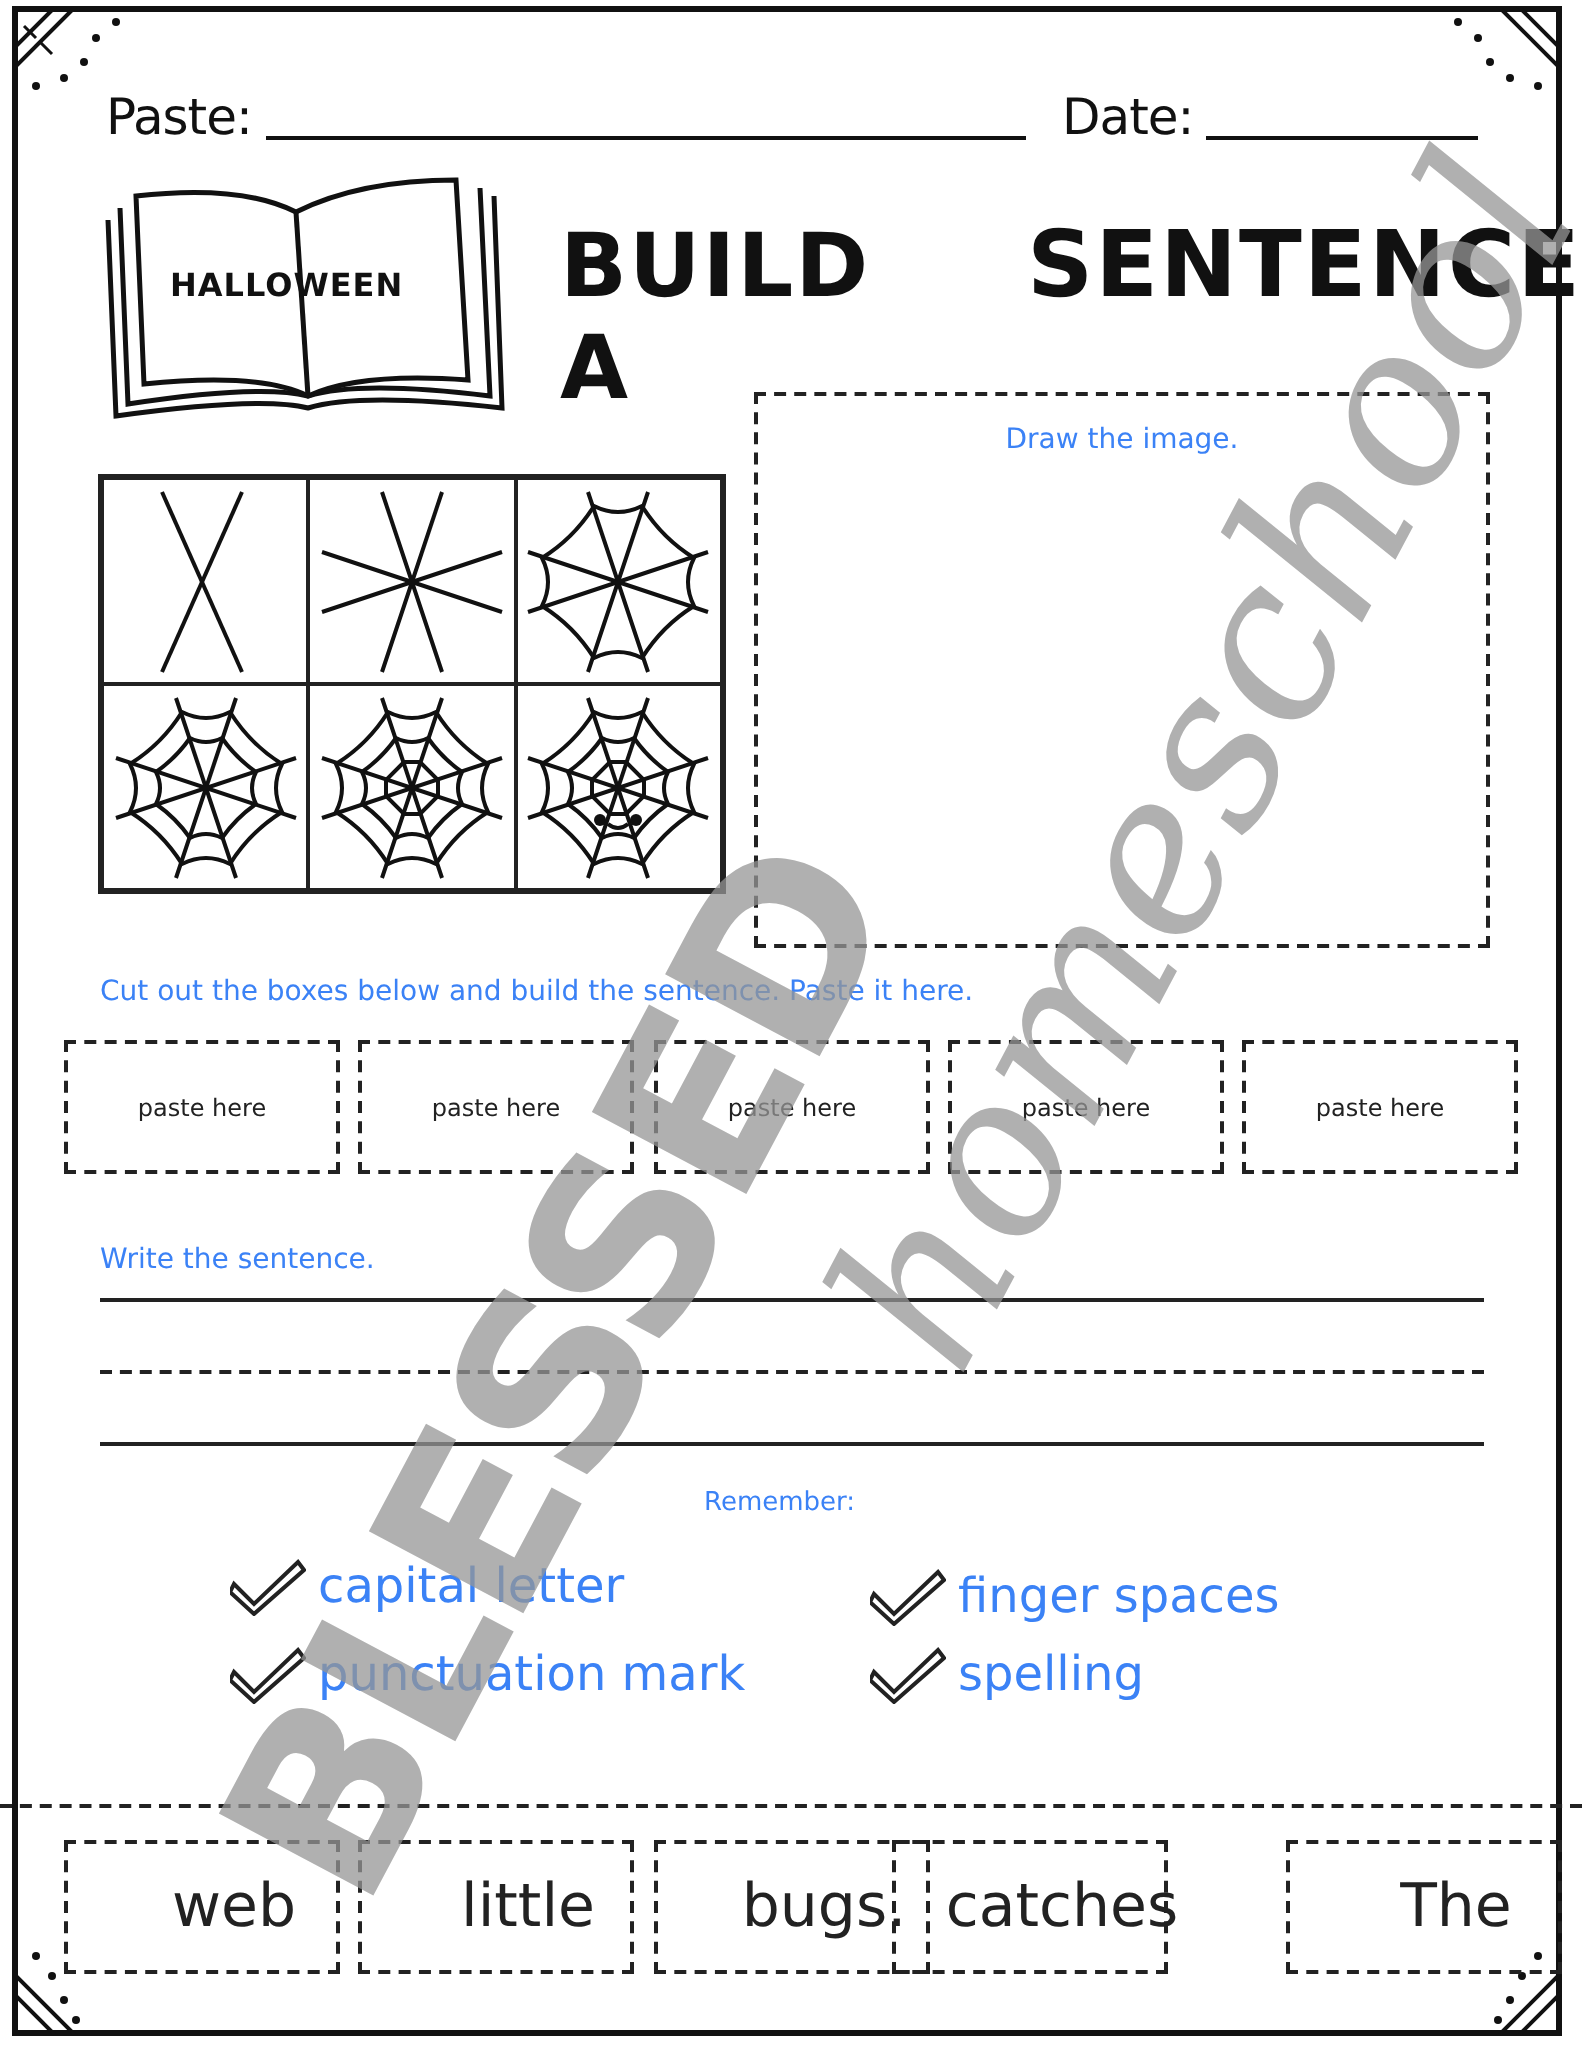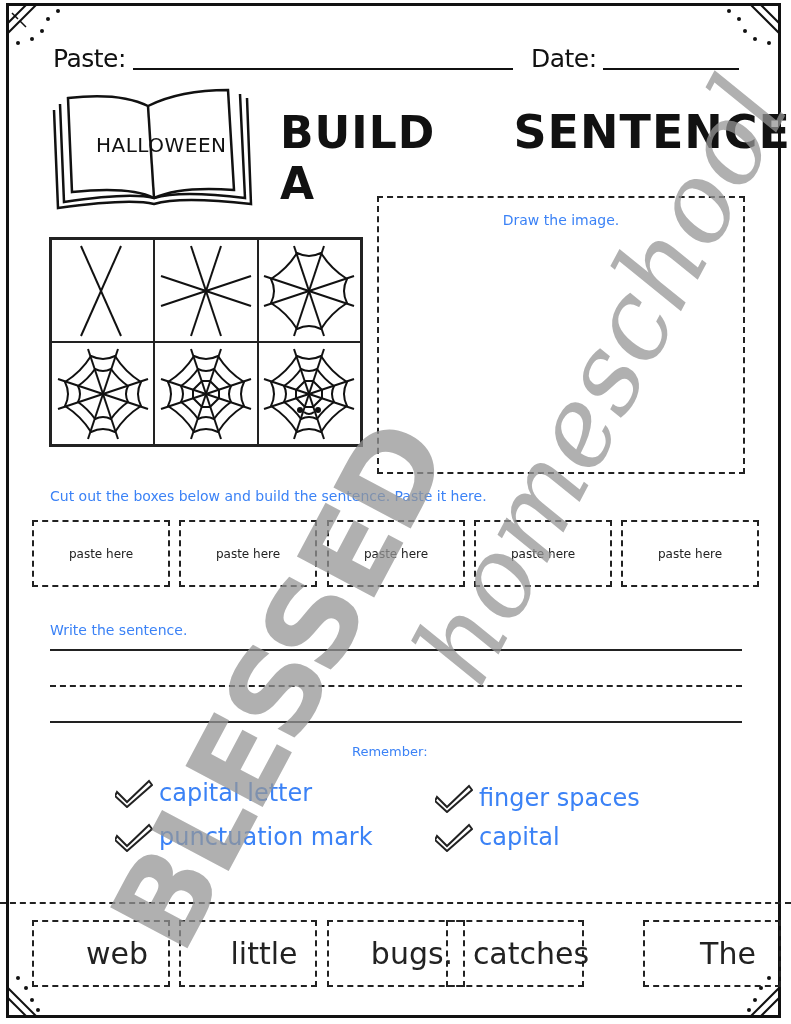--- a/index.html
+++ b/index.html
@@ -67,21 +67,21 @@
 <div class="line" style="left:133px;top:68px;width:380px"></div>
 <div class="abs hdr-label" style="left:531px;top:44px">Date:</div>
 <div class="line" style="left:603px;top:68px;width:136px"></div>
 
 <svg class="abs" style="left:50px;top:86px" width="205" height="126" viewBox="0 0 205 126">
   <path d="M4 24 L8 122 Q80 112 104 118 Q130 110 201 118 L197 12" fill="none" stroke="#111" stroke-width="2.5"></path>
   <path d="M10 18 L14 116 Q80 106 104 112 Q130 104 195 112 L190 8" fill="none" stroke="#111" stroke-width="2.5"></path>
   <path d="M18 12 Q70 6 98 20 Q130 4 178 4 L184 104 Q130 100 104 112 Q80 100 22 106 Z" fill="#fff" stroke="#111" stroke-width="2.5"></path>
   <line x1="98" y1="20" x2="104" y2="112" stroke="#111" stroke-width="2.5"></line>
 </svg>
-<div class="abs" style="left:96px;top:133px;font-size:20px;letter-spacing:0.5px;font-weight:400">HALLOWEEN</div>
+<div class="abs" style="left:85px;top:133px;font-size:16px;letter-spacing:0.5px;font-weight:700">HALLOWEEN</div>
 
 <div class="abs" style="left:280px;top:105px;display:flex;align-items:baseline;gap:34px">
   <span class="title-bold">BUILD A</span>
   <span class="title-thin">SENTENCE</span>
 </div>
 
 <div class="grid">
   <div class="cell">
     <svg width="100" height="100" viewBox="0 0 100 100">
         <line x1="28" y1="5" x2="68" y2="95" stroke="#111" stroke-width="2"></line>
@@ -196,21 +196,21 @@
 <div class="check-item" style="left:115px;top:822px">
   <svg width="38" height="30" viewBox="0 0 38 30">
       <path d="M2 14 L12 24 L34 3 L37 7 L12 29 L0 18Z" fill="none" stroke="#222" stroke-width="2"></path>
     </svg>
   <span>punctuation mark</span>
 </div>
 <div class="check-item" style="left:435px;top:822px">
   <svg width="38" height="30" viewBox="0 0 38 30">
       <path d="M2 14 L12 24 L34 3 L37 7 L12 29 L0 18Z" fill="none" stroke="#222" stroke-width="2"></path>
     </svg>
-  <span>capital</span>
+  <span>spelling</span>
 </div>
 
 <div class="abs" style="left:0;top:902px;width:791px;border-top:2px dashed #222"></div>
 
 <div class="dashbox" style="left:32px;top:920px;width:138px;height:67px">
     <span class="word">web</span>
   </div>
 <div class="dashbox" style="left:179px;top:920px;width:138px;height:67px">
     <span class="word">little</span>
   </div>

